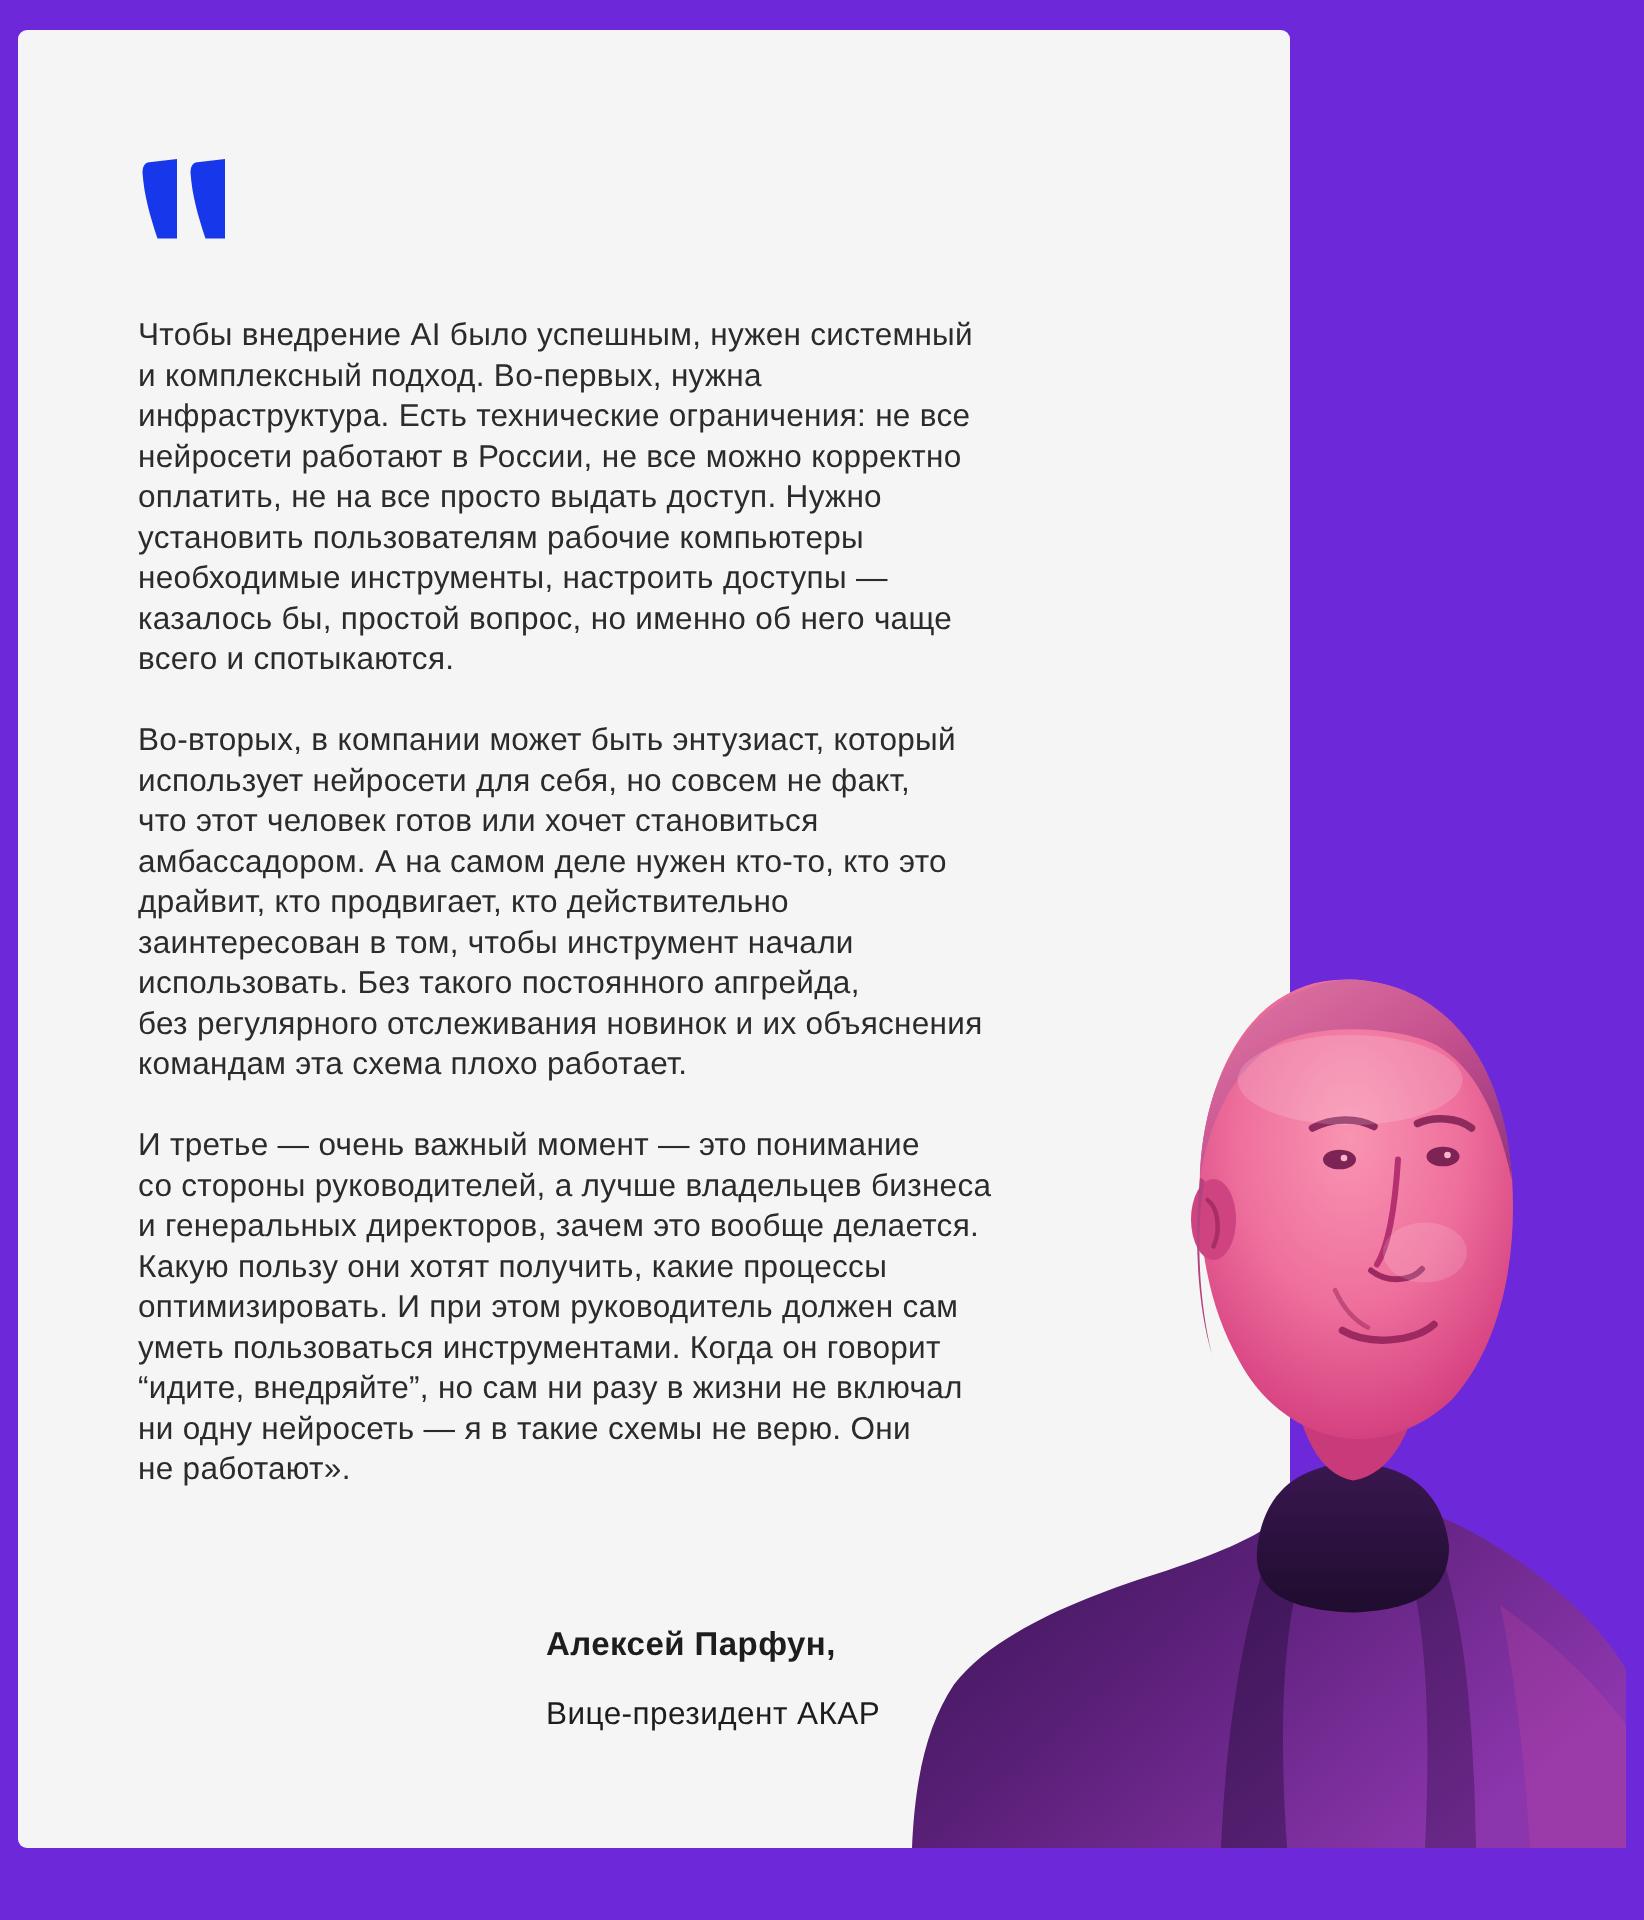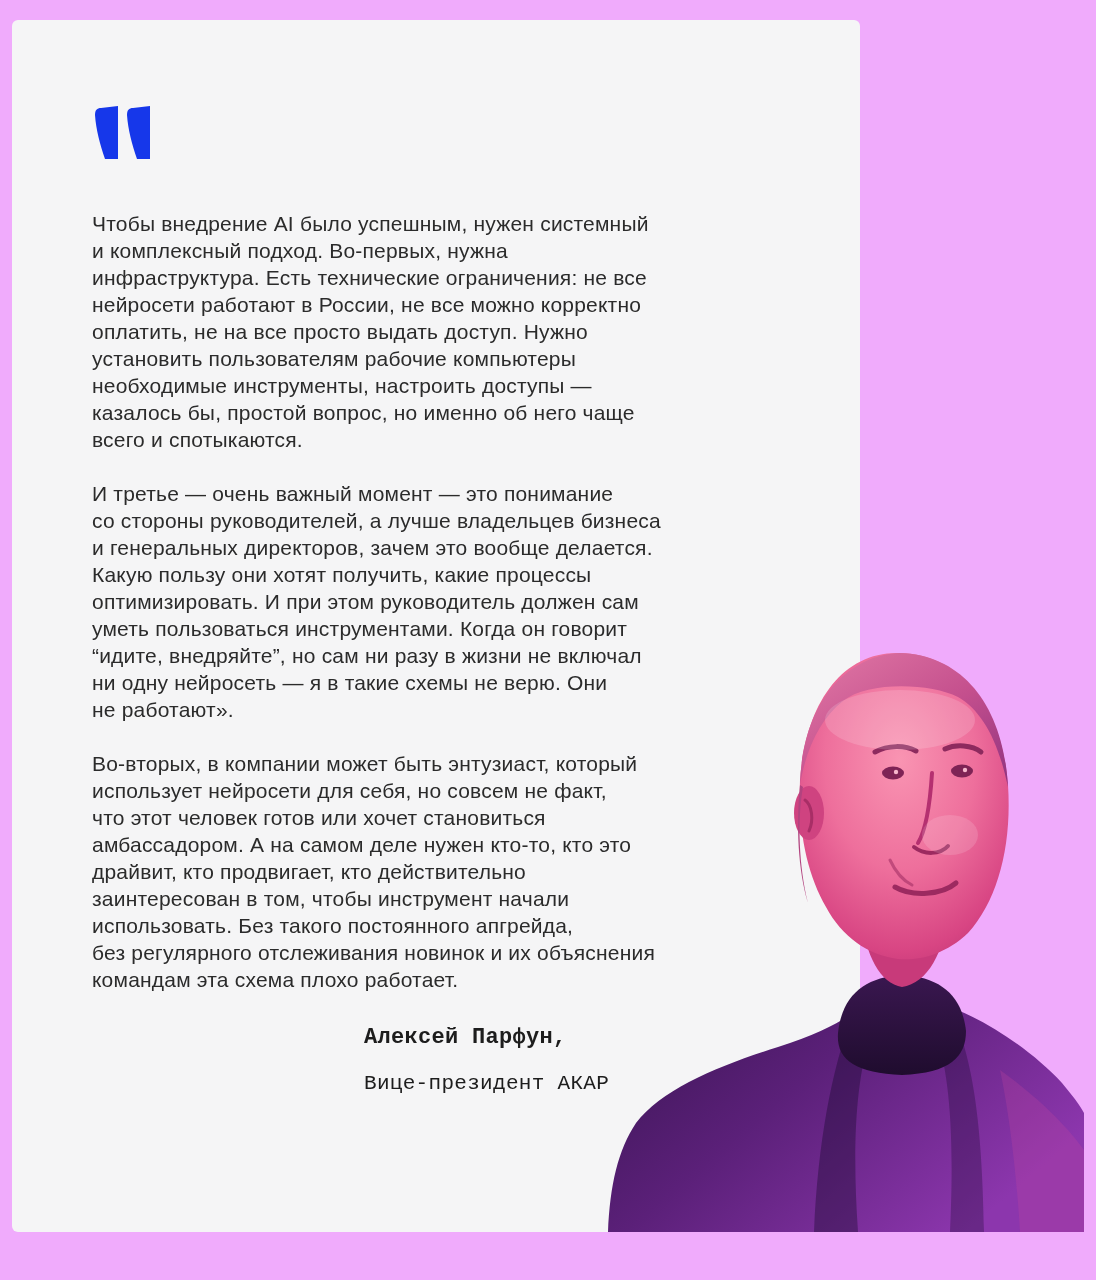--- a/index.html
+++ b/index.html
@@ -3,21 +3,21 @@
 <meta charset="utf-8">
 <style>
   * { margin: 0; padding: 0; box-sizing: border-box; }
   html, body {
     width: 1096px; height: 1280px;
     background: #ffffff;
     font-family: "Liberation Sans", "DejaVu Sans", sans-serif;
     overflow: hidden;
     position: relative;
   }
-  .page { position: absolute; inset: 0; width: 1096px; height: 1280px; background: #f0abfc; }
+  .page { position: absolute; inset: 0; width: 1096px; height: 1280px; background: #6d28d9; }
 
   .card {
     position: absolute;
     left: 12px; top: 20px;
     width: 848px; height: 1212px;
     background: #f5f5f6;
     border-radius: 6px;
   }
 
   .quote-icon {
@@ -35,23 +35,22 @@
   .quote-text p {
     white-space: pre-line;
     font-size: 21px;
     line-height: 27px;
     letter-spacing: 0.2px;
     margin-bottom: 27px;
   }
 
   .attribution {
     position: absolute;
-    left: 352px; top: 1005px;
+    left: 352px; top: 1063px;
     color: #1d1d1d;
-    font-family: Liberation Mono, monospace;
   }
   .attribution .name {
     font-weight: bold;
     font-size: 22px;
     letter-spacing: 0.3px;
   }
   .attribution .role {
     margin-top: 22px;
     font-size: 21px;
     letter-spacing: 0.3px;
@@ -83,38 +82,38 @@
     <div class="quote-text">
       <p>Чтобы внедрение AI было успешным, нужен системный
 и комплексный подход. Во-первых, нужна
 инфраструктура. Есть технические ограничения: не все
 нейросети работают в России, не все можно корректно
 оплатить, не на все просто выдать доступ. Нужно
 установить пользователям рабочие компьютеры
 необходимые инструменты, настроить доступы —
 казалось бы, простой вопрос, но именно об него чаще
 всего и спотыкаются.</p>
+      <p>Во-вторых, в компании может быть энтузиаст, который
+использует нейросети для себя, но совсем не факт,
+что этот человек готов или хочет становиться
+амбассадором. А на самом деле нужен кто-то, кто это
+драйвит, кто продвигает, кто действительно
+заинтересован в том, чтобы инструмент начали
+использовать. Без такого постоянного апгрейда,
+без регулярного отслеживания новинок и их объяснения
+командам эта схема плохо работает.</p>
       <p>И третье — очень важный момент — это понимание
 со стороны руководителей, а лучше владельцев бизнеса
 и генеральных директоров, зачем это вообще делается.
 Какую пользу они хотят получить, какие процессы
 оптимизировать. И при этом руководитель должен сам
 уметь пользоваться инструментами. Когда он говорит
 “идите, внедряйте”, но сам ни разу в жизни не включал
 ни одну нейросеть — я в такие схемы не верю. Они
 не работают».</p>
-      <p>Во-вторых, в компании может быть энтузиаст, который
-использует нейросети для себя, но совсем не факт,
-что этот человек готов или хочет становиться
-амбассадором. А на самом деле нужен кто-то, кто это
-драйвит, кто продвигает, кто действительно
-заинтересован в том, чтобы инструмент начали
-использовать. Без такого постоянного апгрейда,
-без регулярного отслеживания новинок и их объяснения
-командам эта схема плохо работает.</p>
     </div>
 
     <div class="attribution">
       <div class="name">Алексей Парфун,</div>
       <div class="role">Вице-президент АКАР</div>
     </div>
 
   </div>
 
   <div class="portrait">

